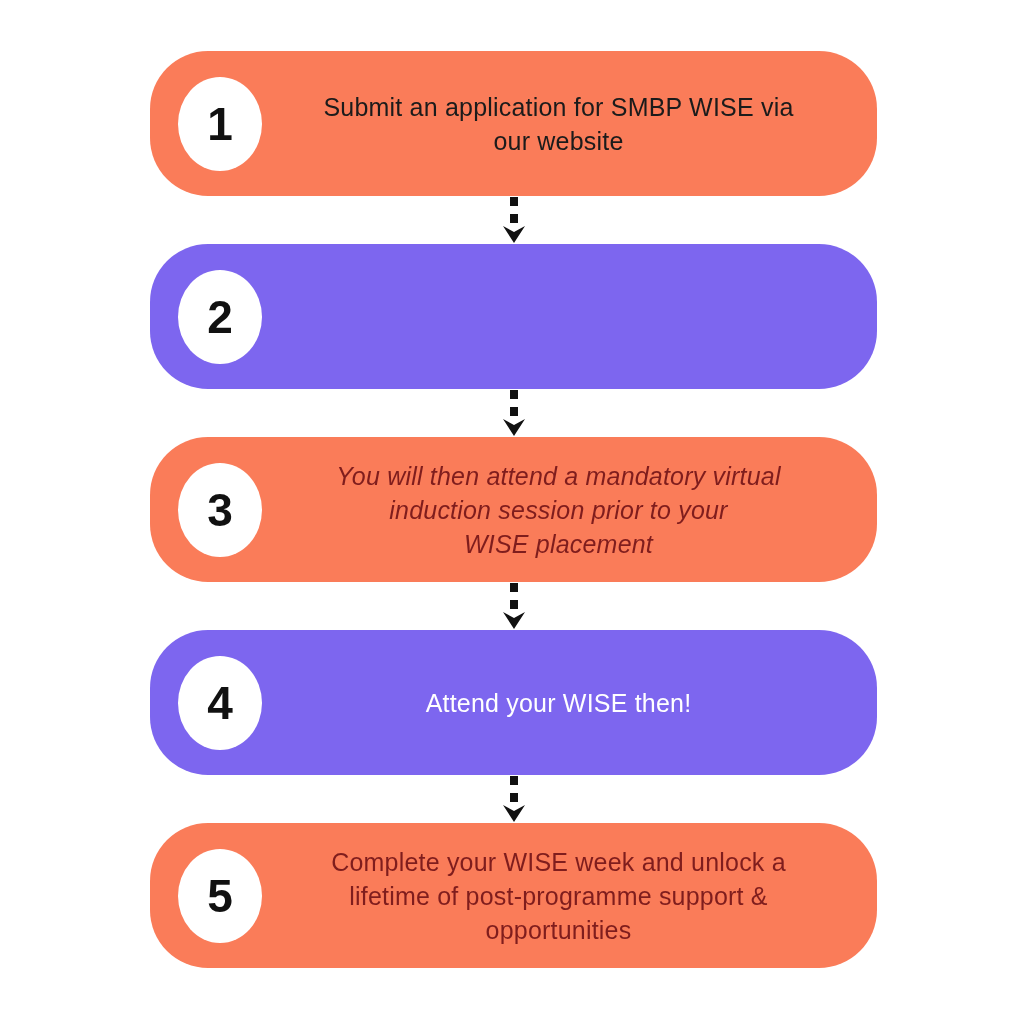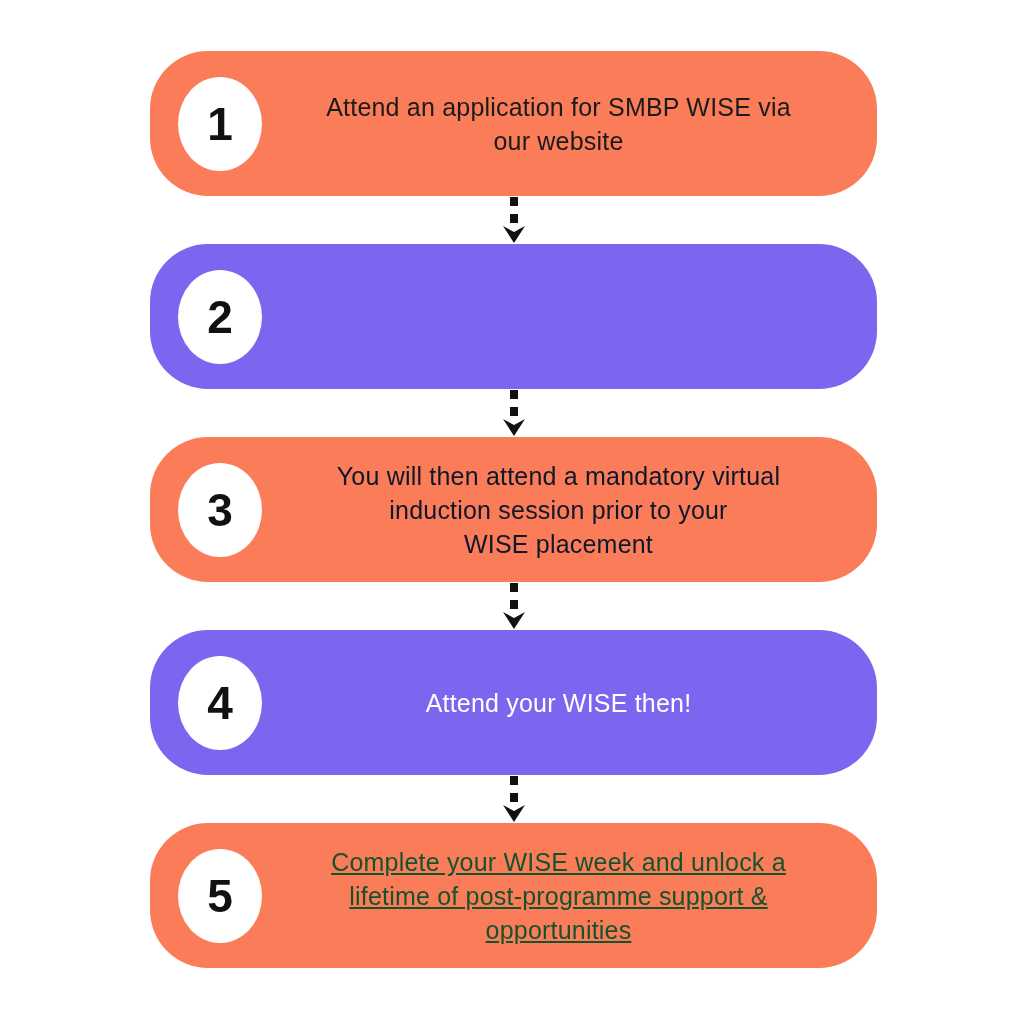--- a/index.html
+++ b/index.html
@@ -71,21 +71,21 @@
   .arrow-4 { top: 775px; }
   .arrow svg { display: block; }
 </style>
 </head>
 <body>
 
 <div class="canvas">
 
   <div class="pill pill-1" style="background-color: rgb(250, 124, 89);">
     <div class="badge" style="background-color: rgb(255, 255, 255); color: rgb(17, 17, 17);">1</div>
-    <div class="step-text" style="color: rgb(27, 27, 27);">Attend an application for SMBP WISE via
+    <div class="step-text" style="color: rgb(27, 27, 27);">Submit an application for SMBP WISE via
 our website</div>
   </div>
 
   <div class="arrow arrow-1" style="color: rgb(17, 17, 17);">
     <svg width="26" height="48" viewBox="0 0 26 48" aria-hidden="true">
       <line x1="13" y1="1" x2="13" y2="30" stroke="currentColor" stroke-width="8" stroke-dasharray="9 8"></line>
       <polygon points="2,30 13,36 24,30 13,47" fill="currentColor"></polygon>
     </svg>
   </div>
 
@@ -95,21 +95,21 @@
 
   <div class="arrow arrow-2" style="color: rgb(17, 17, 17);">
     <svg width="26" height="48" viewBox="0 0 26 48" aria-hidden="true">
       <line x1="13" y1="1" x2="13" y2="30" stroke="currentColor" stroke-width="8" stroke-dasharray="9 8"></line>
       <polygon points="2,30 13,36 24,30 13,47" fill="currentColor"></polygon>
     </svg>
   </div>
 
   <div class="pill pill-3" style="background-color: rgb(250, 124, 89);">
     <div class="badge" style="background-color: rgb(255, 255, 255); color: rgb(17, 17, 17);">3</div>
-    <div class="step-text" style="color: #0f172a;">You will then attend a mandatory virtual
+    <div class="step-text" style="color: #7f1d1d; font-style: italic;">You will then attend a mandatory virtual
 induction session prior to your
 WISE placement</div>
   </div>
 
   <div class="arrow arrow-3" style="color: rgb(17, 17, 17);">
     <svg width="26" height="48" viewBox="0 0 26 48" aria-hidden="true">
       <line x1="13" y1="1" x2="13" y2="30" stroke="currentColor" stroke-width="8" stroke-dasharray="9 8"></line>
       <polygon points="2,30 13,36 24,30 13,47" fill="currentColor"></polygon>
     </svg>
   </div>
@@ -121,18 +121,18 @@
 
   <div class="arrow arrow-4" style="color: rgb(17, 17, 17);">
     <svg width="26" height="48" viewBox="0 0 26 48" aria-hidden="true">
       <line x1="13" y1="1" x2="13" y2="30" stroke="currentColor" stroke-width="8" stroke-dasharray="9 8"></line>
       <polygon points="2,30 13,36 24,30 13,47" fill="currentColor"></polygon>
     </svg>
   </div>
 
   <div class="pill pill-5" style="background-color: rgb(250, 124, 89);">
     <div class="badge" style="background-color: rgb(255, 255, 255); color: rgb(17, 17, 17);">5</div>
-    <div class="step-text" style="color: #14532d; text-decoration: underline;">Complete your WISE week and unlock a
+    <div class="step-text" style="color: #7f1d1d;">Complete your WISE week and unlock a
 lifetime of post-programme support &amp;
 opportunities</div>
   </div>
 
 </div>
 
 </body></html>

